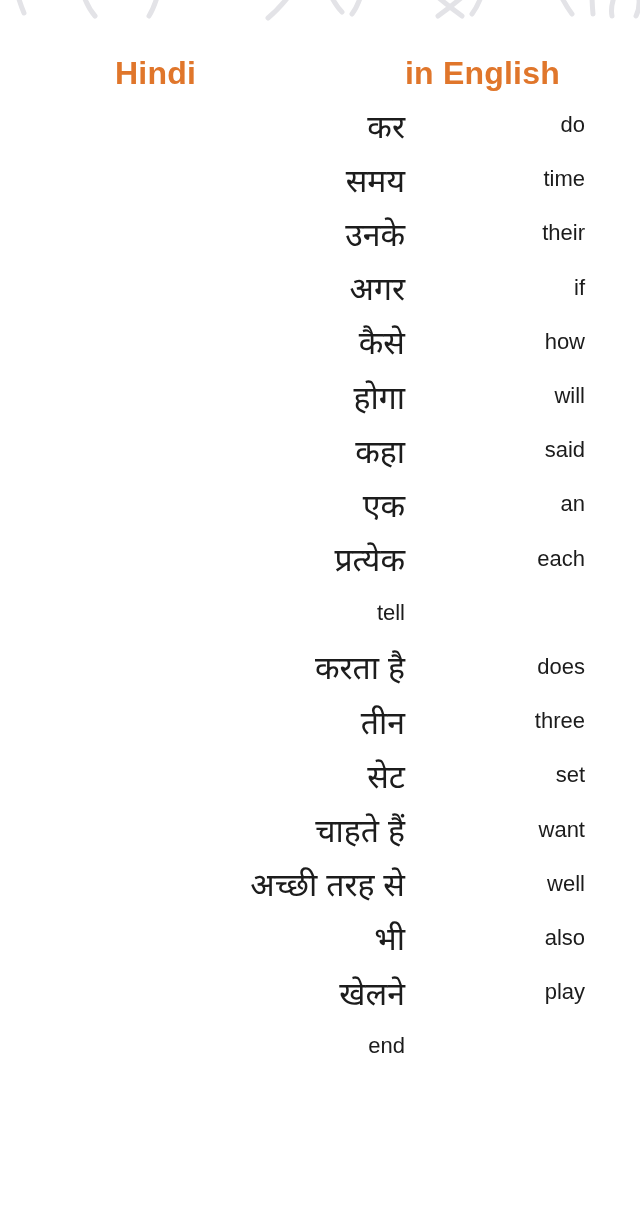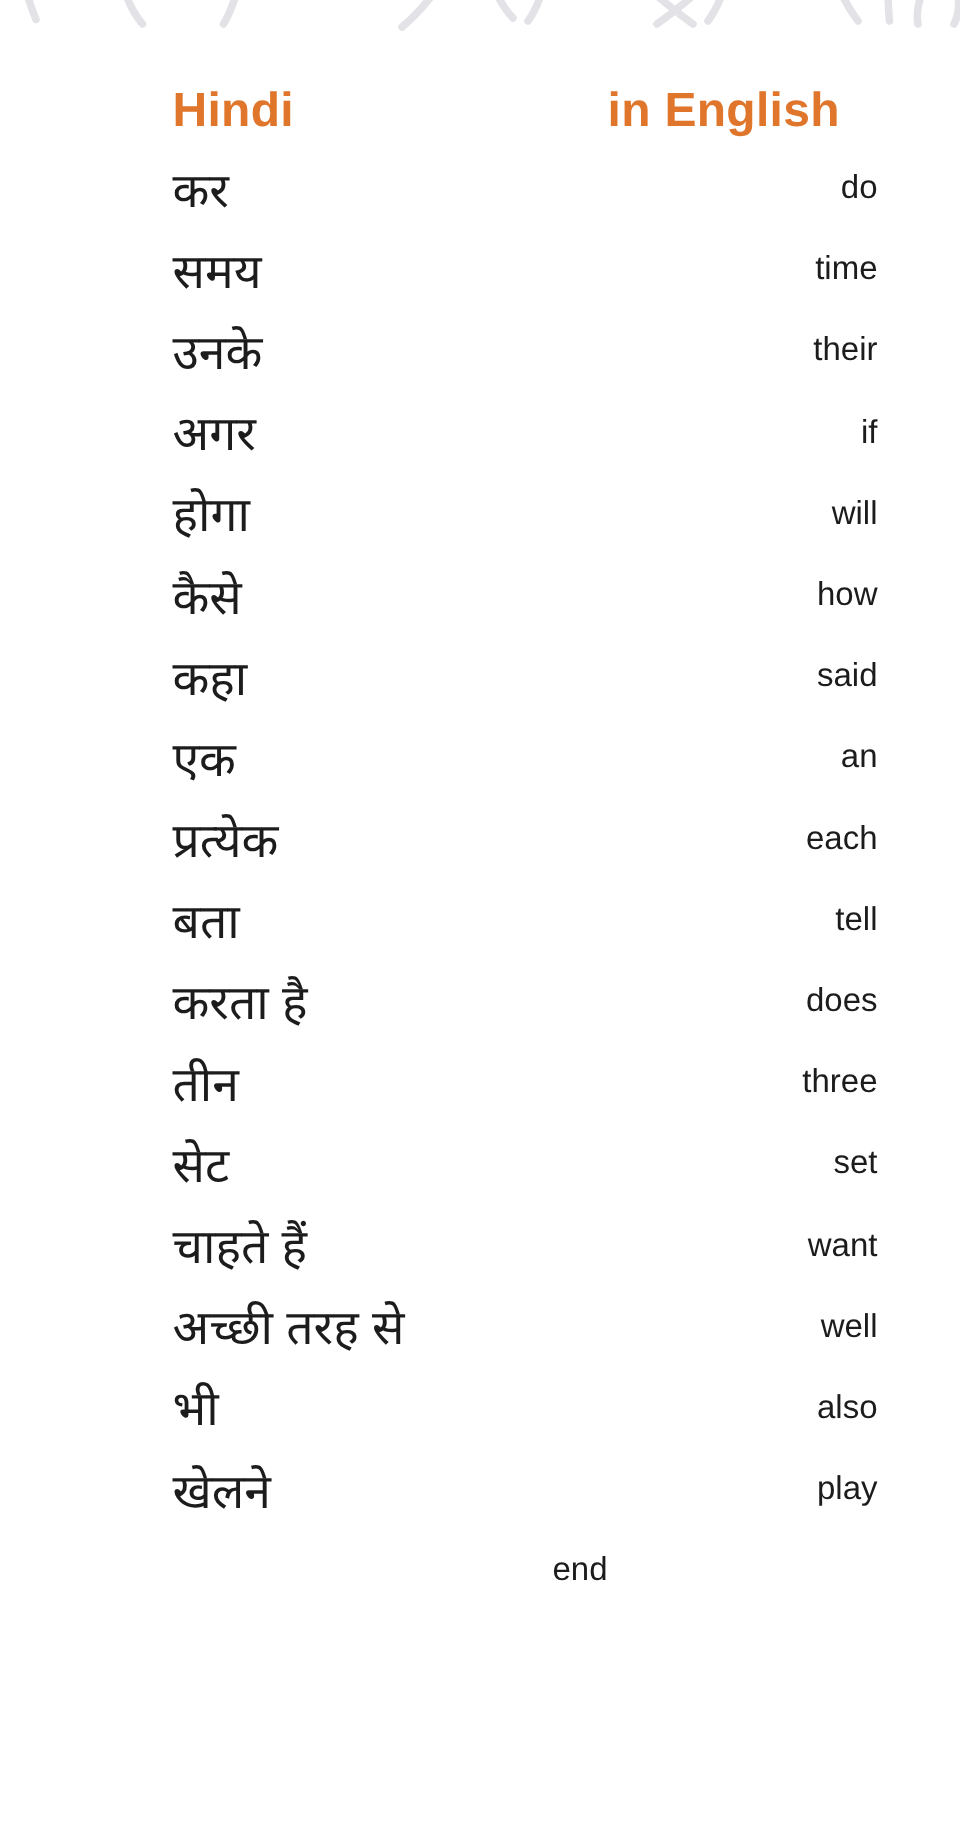--- a/index.html
+++ b/index.html
@@ -47,20 +47,21 @@
   .word-row {
     display: grid;
     grid-template-columns: 290px 1fr;
     height: 54.2px;
     align-items: center;
   }
   .hindi-cell {
     font-size: 32px;
     color: var(--ink, #1c1c1c);
     white-space: nowrap;
+    text-align: right;
   }
   .english-cell {
     font-size: 22px;
     color: var(--ink, #1c1c1c);
     white-space: nowrap;
     text-align: right;
   }
 </style>
 </head>
 <body>
@@ -105,46 +106,45 @@
     <div class="hindi-cell">उनके</div>
     <div class="english-cell">their</div>
   </div>
 
   <div class="word-row">
     <div class="hindi-cell">अगर</div>
     <div class="english-cell">if</div>
   </div>
 
   <div class="word-row">
-    <div class="hindi-cell">होगा</div>
-    <div class="english-cell">will</div>
+    <div class="hindi-cell">कैसे</div>
+    <div class="english-cell">how</div>
   </div>
 
   <div class="word-row">
-    <div class="hindi-cell">कैसे</div>
-    <div class="english-cell">how</div>
+    <div class="hindi-cell">होगा</div>
+    <div class="english-cell">will</div>
   </div>
 
   <div class="word-row">
     <div class="hindi-cell">कहा</div>
     <div class="english-cell">said</div>
   </div>
 
   <div class="word-row">
     <div class="hindi-cell">एक</div>
     <div class="english-cell">an</div>
   </div>
 
   <div class="word-row">
     <div class="hindi-cell">प्रत्येक</div>
     <div class="english-cell">each</div>
   </div>
 
   <div class="word-row">
-    <div class="hindi-cell">बता</div>
     <div class="english-cell">tell</div>
   </div>
 
   <div class="word-row">
     <div class="hindi-cell">करता है</div>
     <div class="english-cell">does</div>
   </div>
 
   <div class="word-row">
     <div class="hindi-cell">तीन</div>

